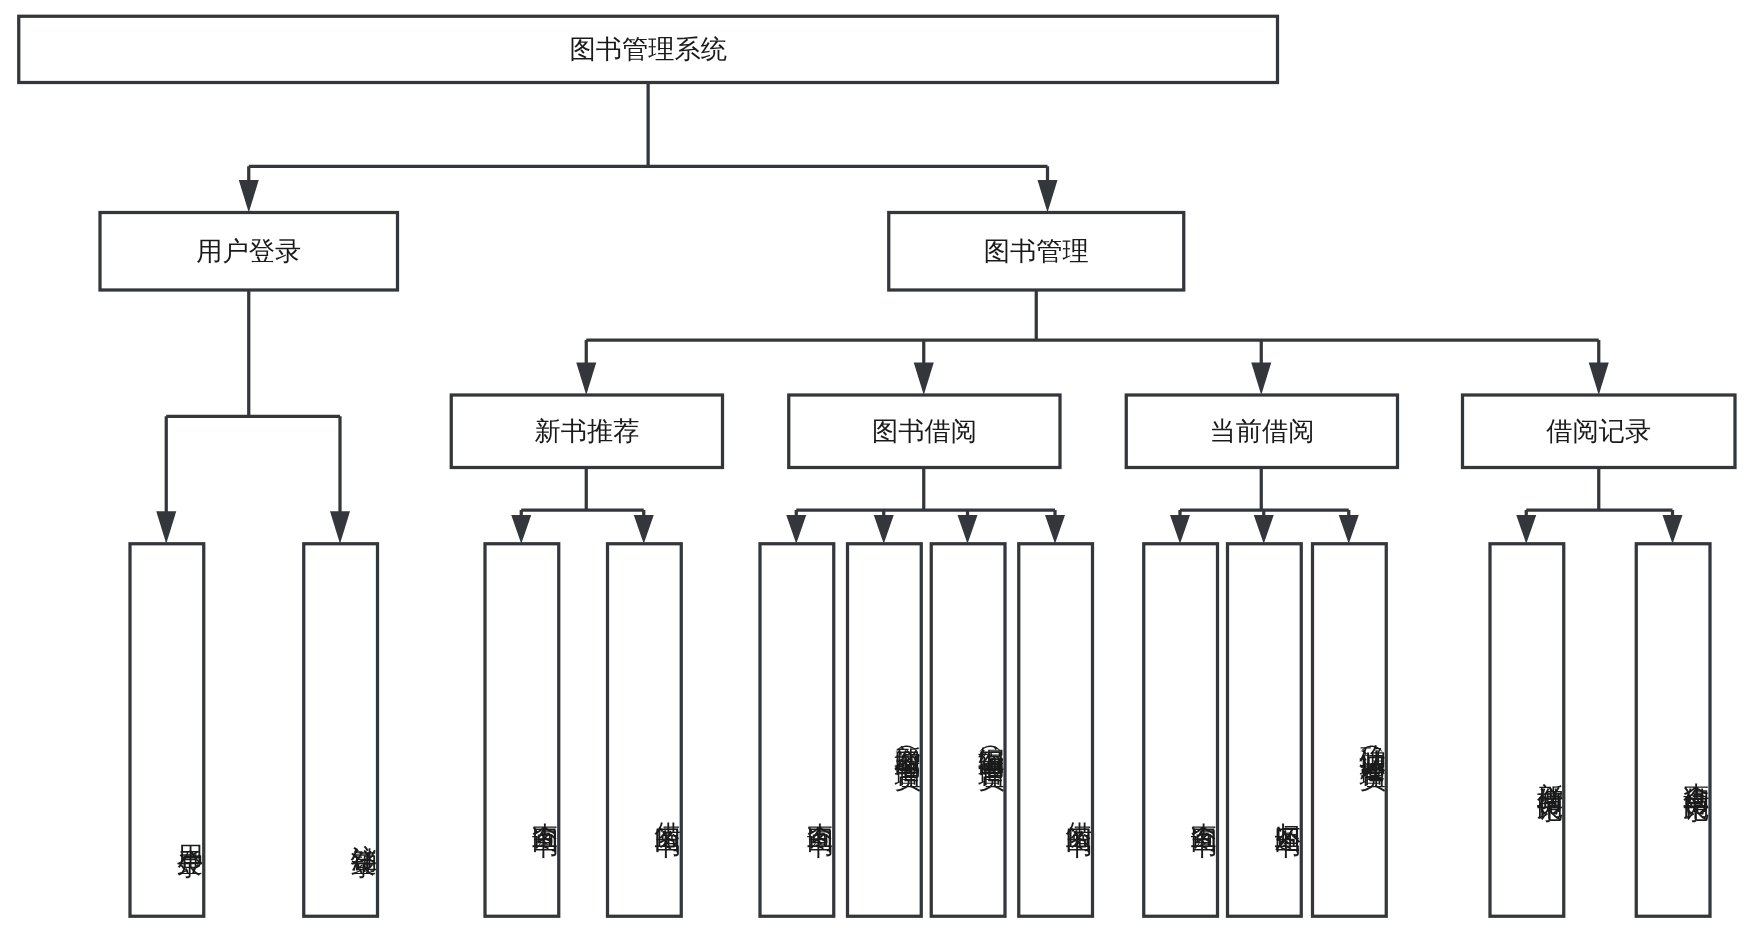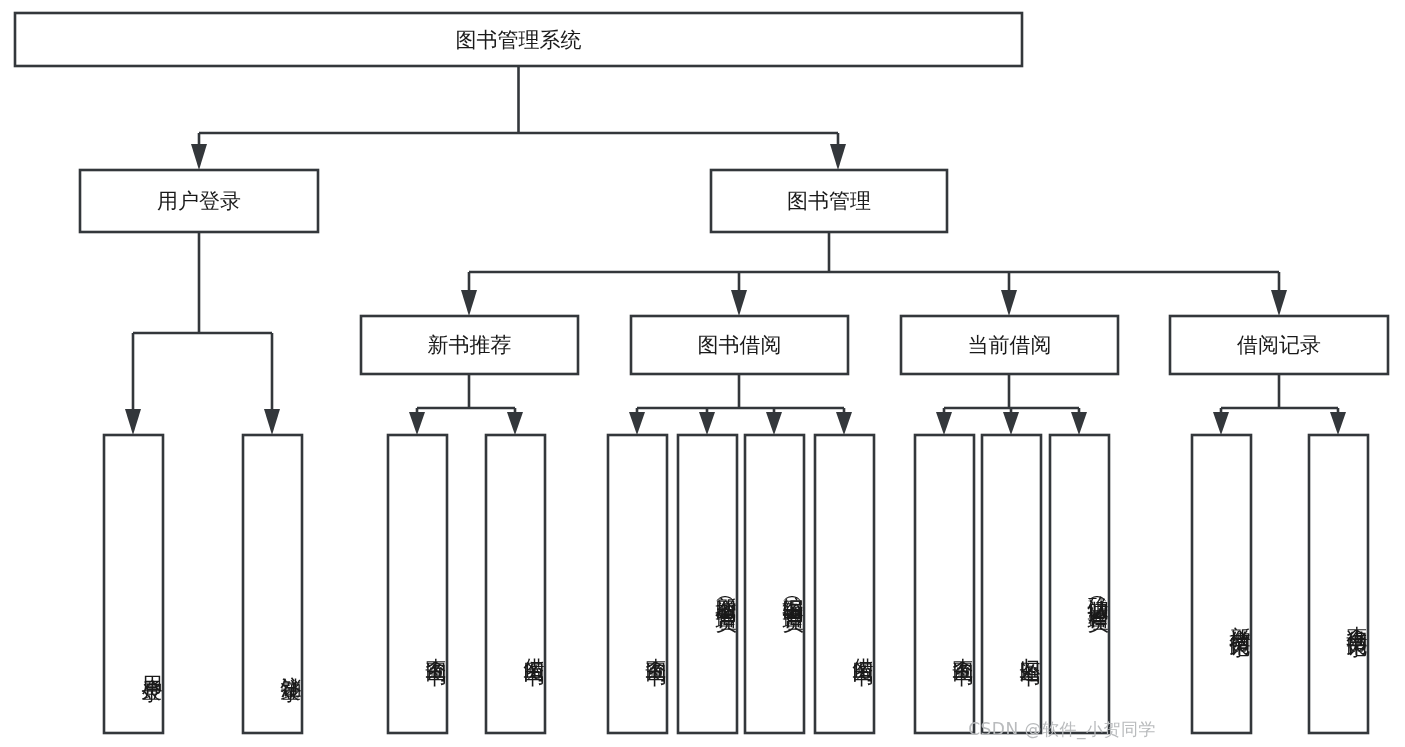--- a/index.html
+++ b/index.html
@@ -210,15 +210,14 @@
   <div class="node-label-v" style="left:608px; top:435px; width:59px; height:298px; padding-top:62px;">查询图书</div>
   <div class="node-label-v" style="left:678px; top:435px; width:59px; height:298px; padding-top:6px;">新增图书（管理员）</div>
   <div class="node-label-v" style="left:745px; top:435px; width:59px; height:298px; padding-top:6px;">编辑图书（管理员）</div>
   <div class="node-label-v" style="left:815px; top:435px; width:59px; height:298px; padding-top:62px;">借阅图书</div>
   <div class="node-label-v" style="left:915px; top:435px; width:59px; height:298px; padding-top:62px;">查询图书</div>
   <div class="node-label-v" style="left:982px; top:435px; width:59px; height:298px; padding-top:62px;">归还图书</div>
   <div class="node-label-v" style="left:1050px; top:435px; width:59px; height:298px; padding-top:6px;">确认归还（管理员）</div>
   <div class="node-label-v" style="left:1192px; top:435px; width:59px; height:298px; padding-top:32px;">新增借阅记录</div>
   <div class="node-label-v" style="left:1309px; top:435px; width:59px; height:298px; padding-top:32px;">查询借阅记录</div>
 
-  <div class="watermark">CSDN @软件_小贺同学</div>
 
 </div>
 
 </body></html>

